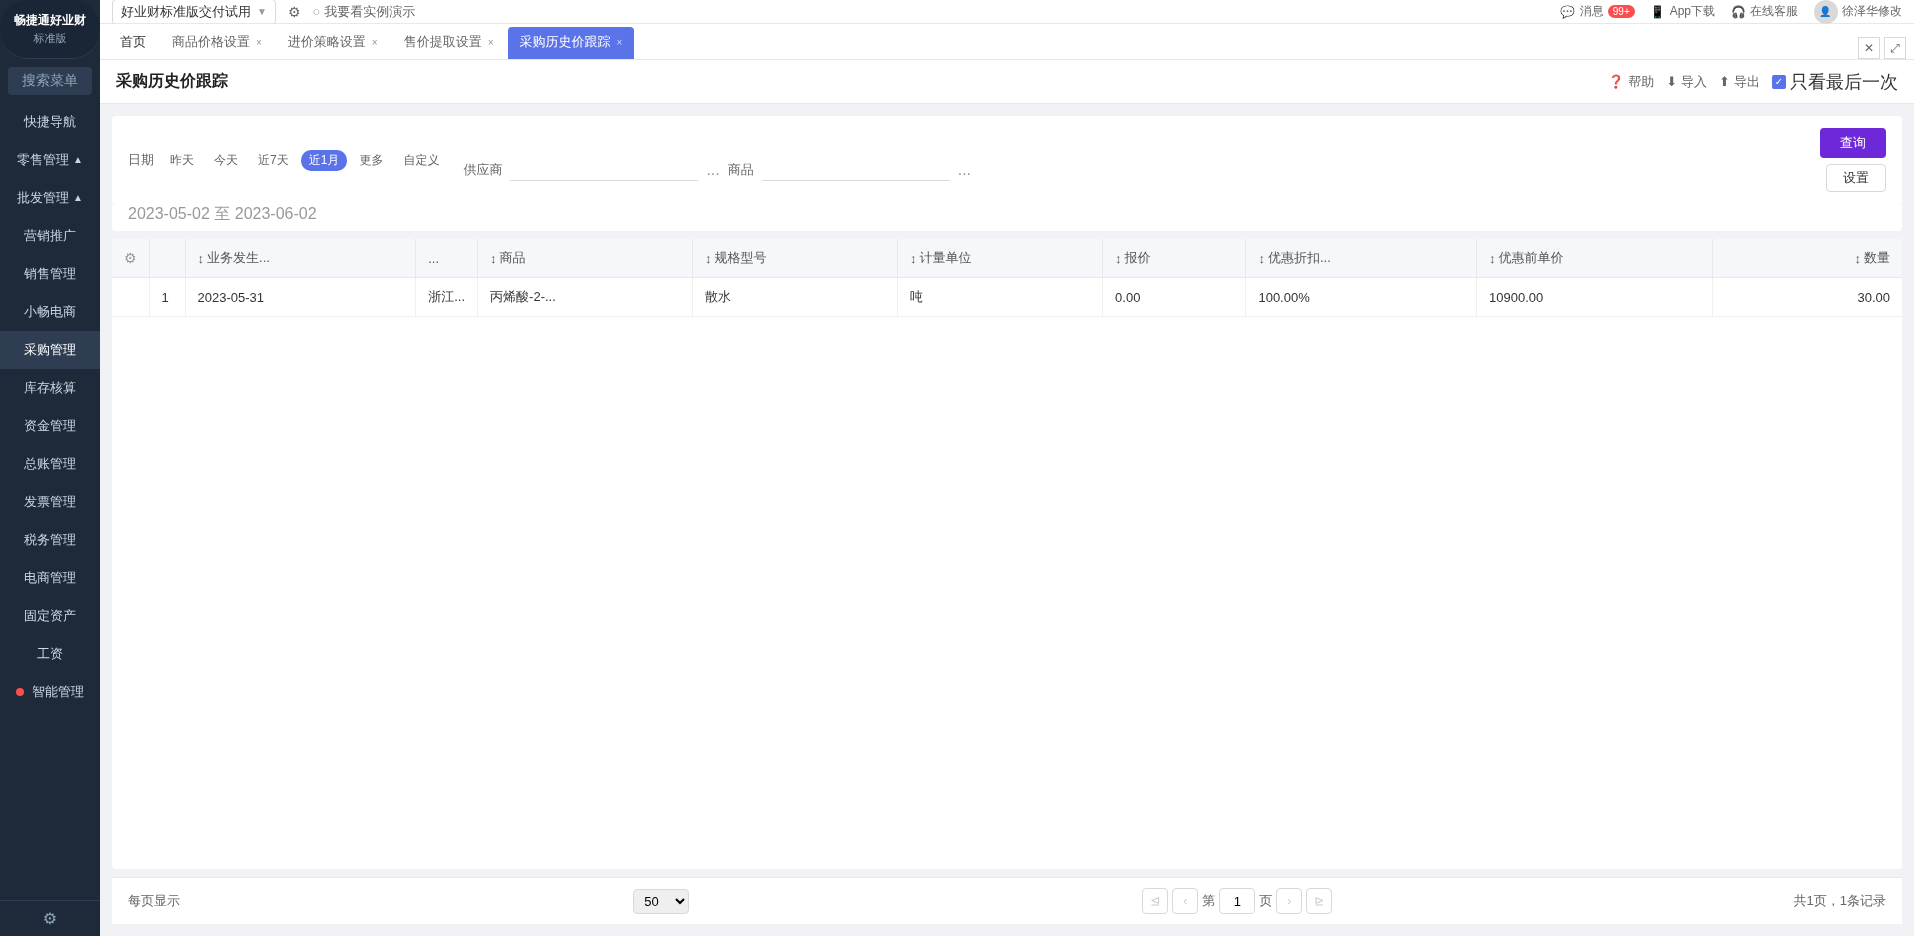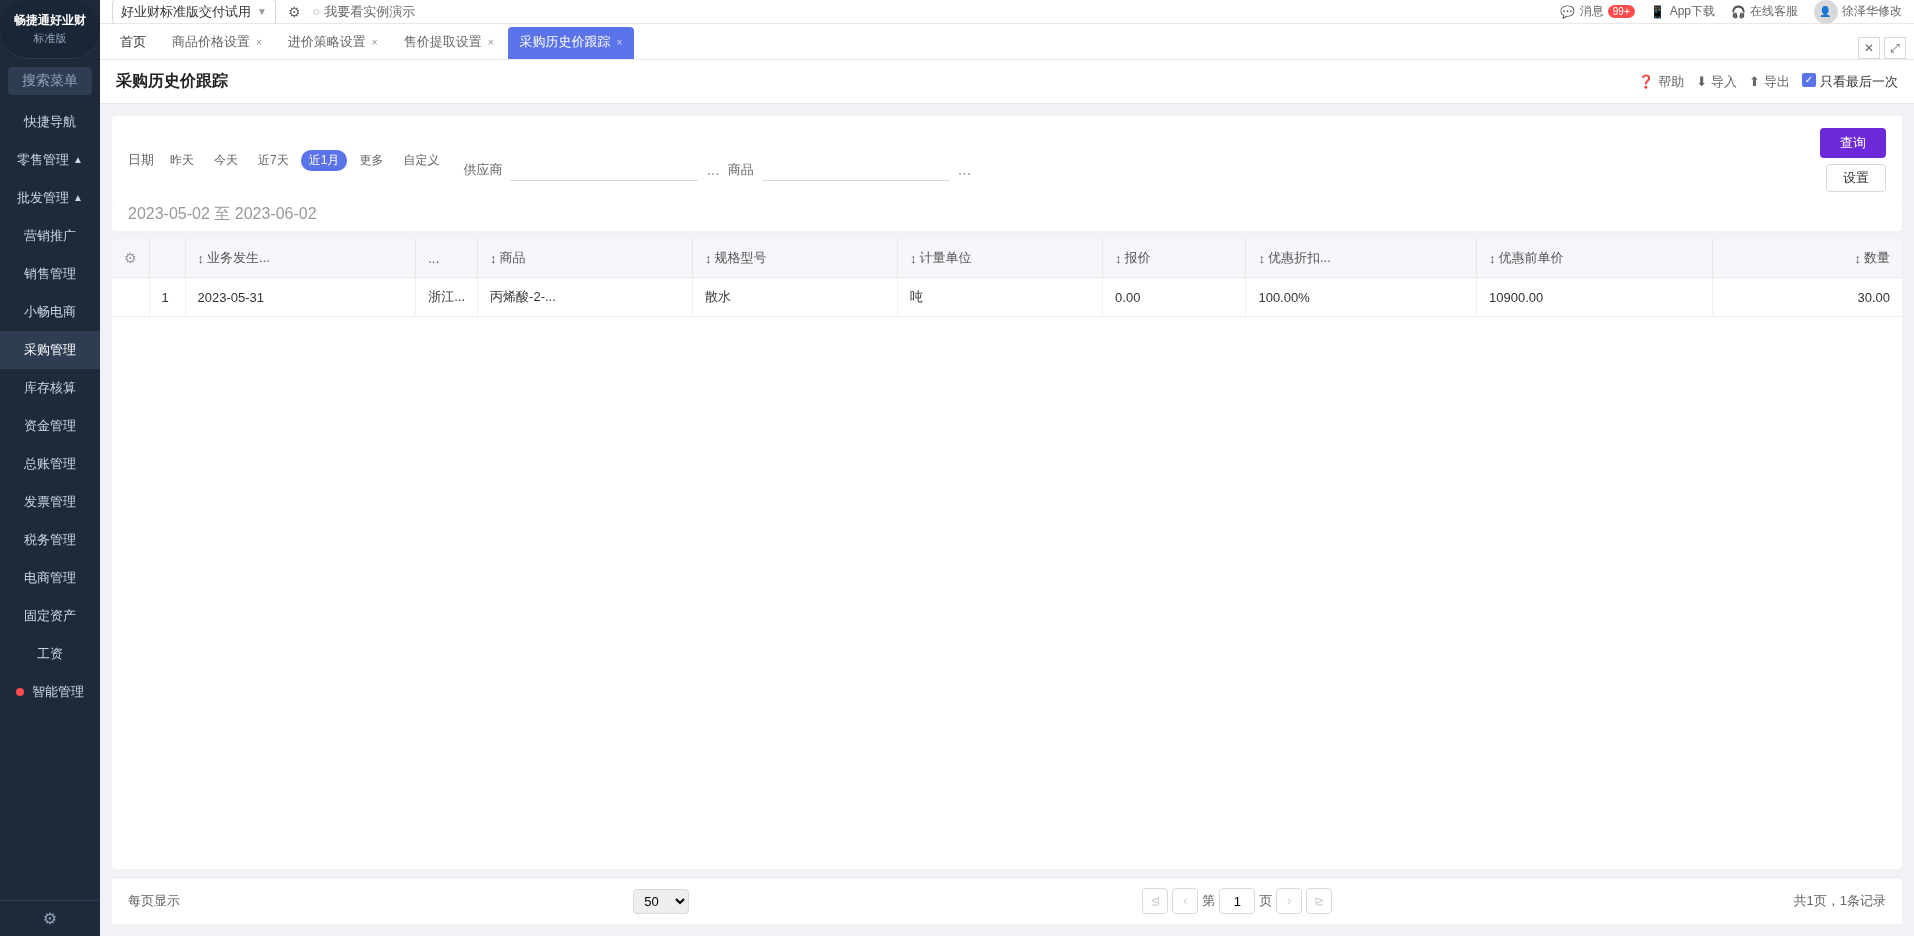--- a/index.html
+++ b/index.html
@@ -38,21 +38,21 @@
     .tab { padding: 6px 12px; font-size: 13px; color: #666; cursor: pointer; display: flex; align-items: center; gap: 6px; border-bottom: 2px solid transparent; white-space: nowrap; }
     .tab.active { color: #fff; background: #5b73e8; border-radius: 4px 4px 0 0; }
     .tab-close { font-size: 10px; color: inherit; opacity: 0.7; }
     .tab-home { color: #333; font-weight: normal; }
 
     
     .page-header { height: 44px; background: #fff; display: flex; align-items: center; padding: 0 16px; border-bottom: 1px solid #e8e8e8; }
     .page-title { font-size: 16px; font-weight: bold; color: #222; flex: 1; }
     .page-actions { display: flex; align-items: center; gap: 12px; }
     .page-action-btn { display: flex; align-items: center; gap: 4px; font-size: 13px; color: #666; cursor: pointer; }
-    .page-action-checkbox { display: flex; gap: 4px; font-size: 13px; color: #333; }
+    .page-action-checkbox { display: flex; align-items: center; gap: 4px; font-size: 18px; color: #333; }
     .checkbox-blue { width: 14px; height: 14px; background: #5b73e8; border-radius: 2px; display: flex; align-items: center; justify-content: center; }
     .checkbox-blue::after { content: '✓'; color: #fff; font-size: 10px; }
     .expand-btn { background: #fff; border: 1px solid #d9d9d9; width: 22px; height: 22px; display: flex; align-items: center; justify-content: center; font-size: 12px; cursor: pointer; color: #666; }
 
     
     .content { flex: 1; display: flex; flex-direction: column; overflow: hidden; padding: 12px; gap: 8px; }
 
     
     .filter-bar { background: #fff; padding: 12px 16px; border-radius: 4px; display: flex; align-items: center; gap: 16px; flex-wrap: wrap; }
     .filter-group { display: flex; align-items: center; gap: 8px; }

